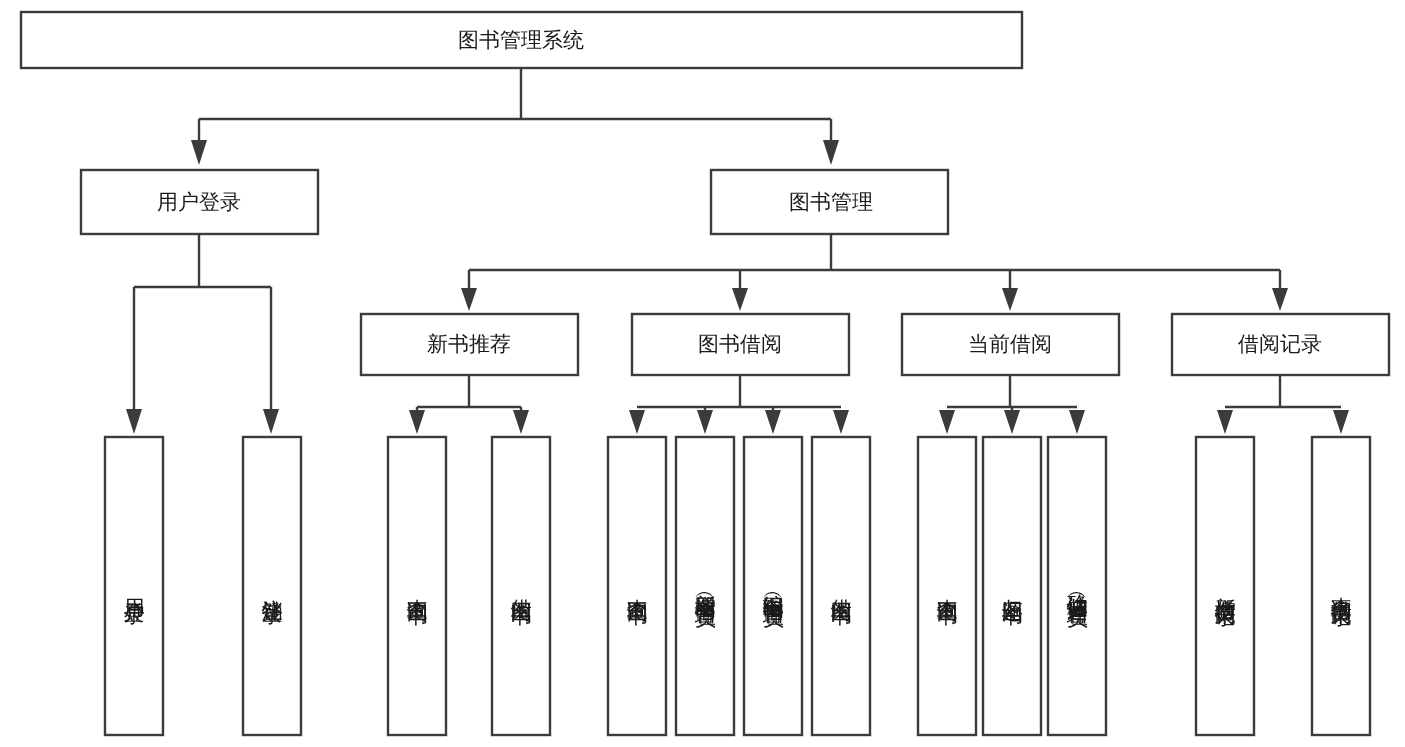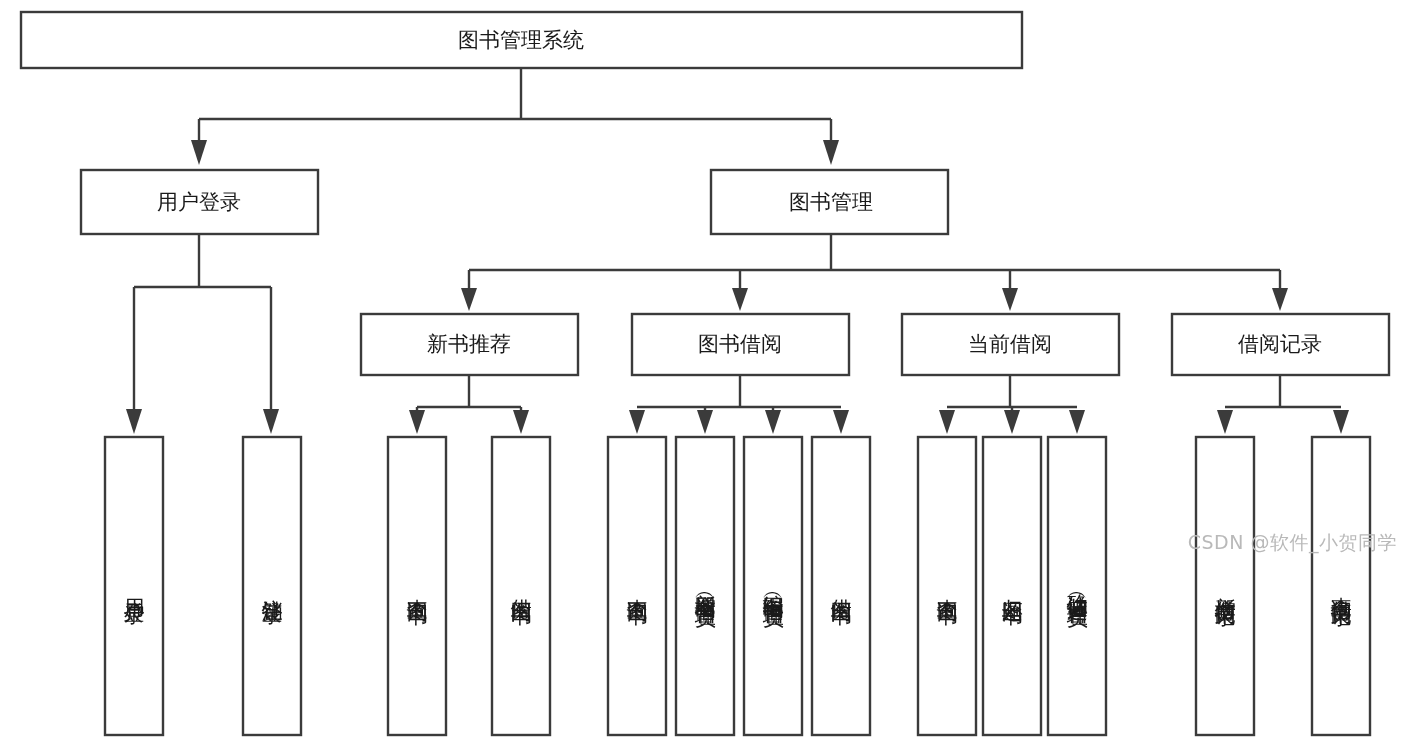--- a/index.html
+++ b/index.html
@@ -198,15 +198,14 @@
   <div class="node-label-vertical" style="left:744px; top:437px; width:58px; height:298px;">编辑图书（管理员）</div>
   <div class="node-label-vertical" style="left:812px; top:437px; width:58px; height:298px;">借阅图书</div>
 
   <div class="node-label-vertical" style="left:918px; top:437px; width:58px; height:298px;">查询图书</div>
   <div class="node-label-vertical" style="left:983px; top:437px; width:58px; height:298px;">归还图书</div>
   <div class="node-label-vertical" style="left:1048px; top:437px; width:58px; height:298px;">确认归还（管理员）</div>
 
   <div class="node-label-vertical" style="left:1196px; top:437px; width:58px; height:298px;">新增借阅记录</div>
   <div class="node-label-vertical" style="left:1312px; top:437px; width:58px; height:298px;">查询借阅记录</div>
 
-  <div class="watermark">CSDN @软件_小贺同学</div>
 
 </div>
 
 </body></html>

